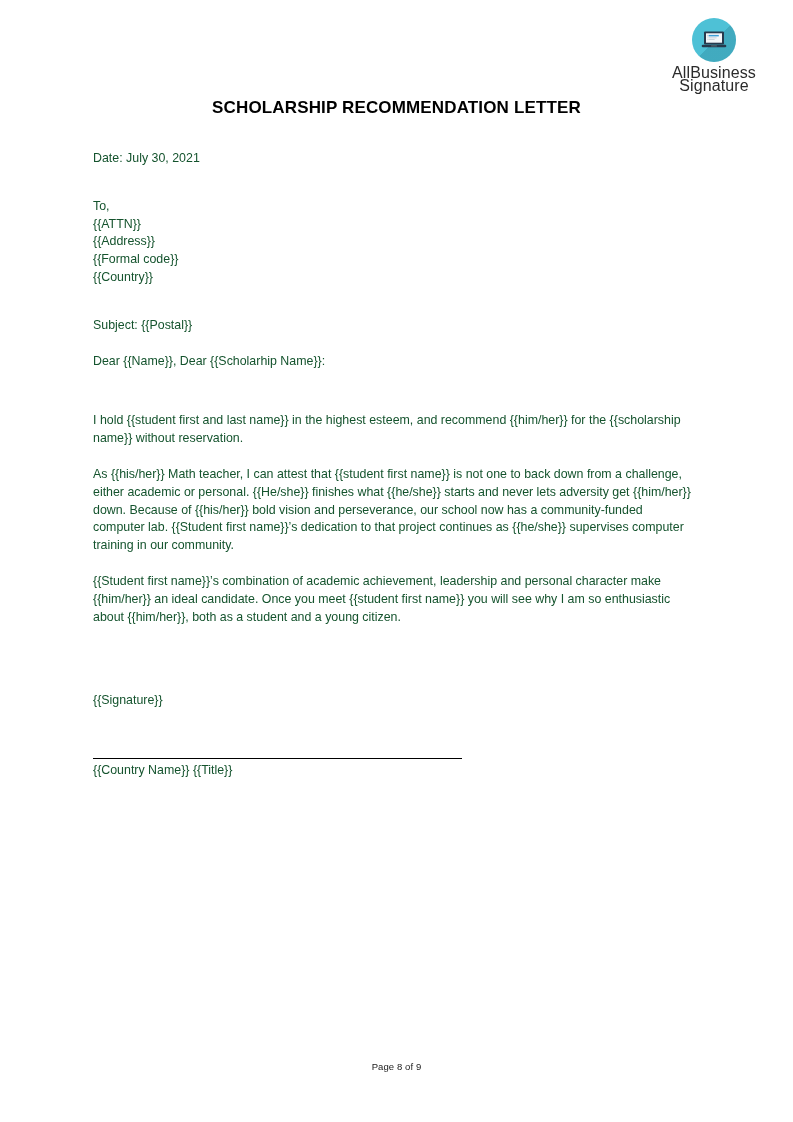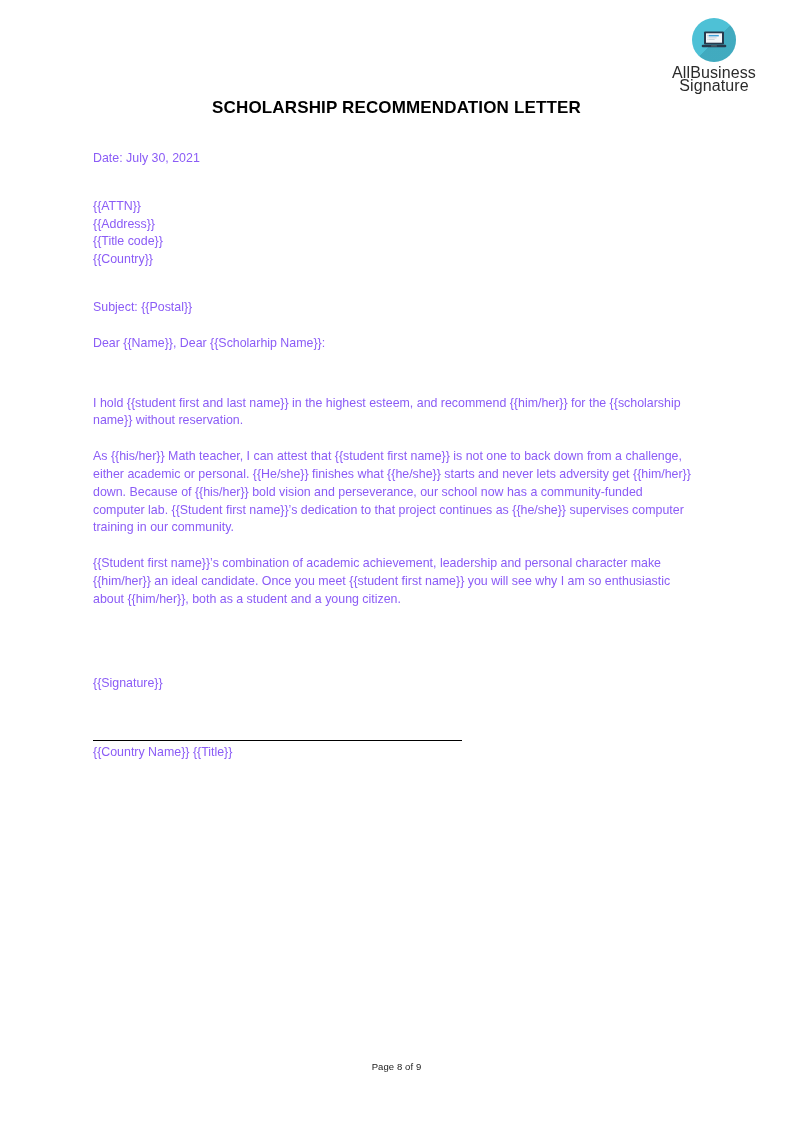--- a/index.html
+++ b/index.html
@@ -82,21 +82,21 @@
   }
 
   
   .body-area {
     position: absolute;
     left: 93px;
     top: 150px;
     width: 600px;
     font-size: 12.4px;
     line-height: 17.8px;
-    color: #8b5cf6;
+    color: #14532d;
   }
   .line { white-space: pre; }
   .para {
     margin: 0;
     text-align: left;
   }
   .gap-lg { height: 30px; }
   .gap-sm { height: 18px; }
   .gap-xs { height: 12px; }
 
@@ -156,23 +156,24 @@
 
   <div class="doc-title">SCHOLARSHIP RECOMMENDATION LETTER</div>
 
   <div class="body-area">
 
     <div class="para">Date:  July 30, 2021</div>
 
     <div class="gap-lg"></div>
 
     <div class="addr-block">
+      <span class="line">To,</span>
       <span class="line">{{ATTN}}</span>
       <span class="line">{{Address}}</span>
-      <span class="line">{{Title code}}</span>
+      <span class="line">{{Formal code}}</span>
       <span class="line">{{Country}}</span>
     </div>
 
     <div class="gap-lg"></div>
 
     <div class="para">Subject: {{Postal}}</div>
 
     <div class="gap-sm"></div>
 
     <div class="para">Dear {{Name}}, Dear {{Scholarhip Name}}:</div>

